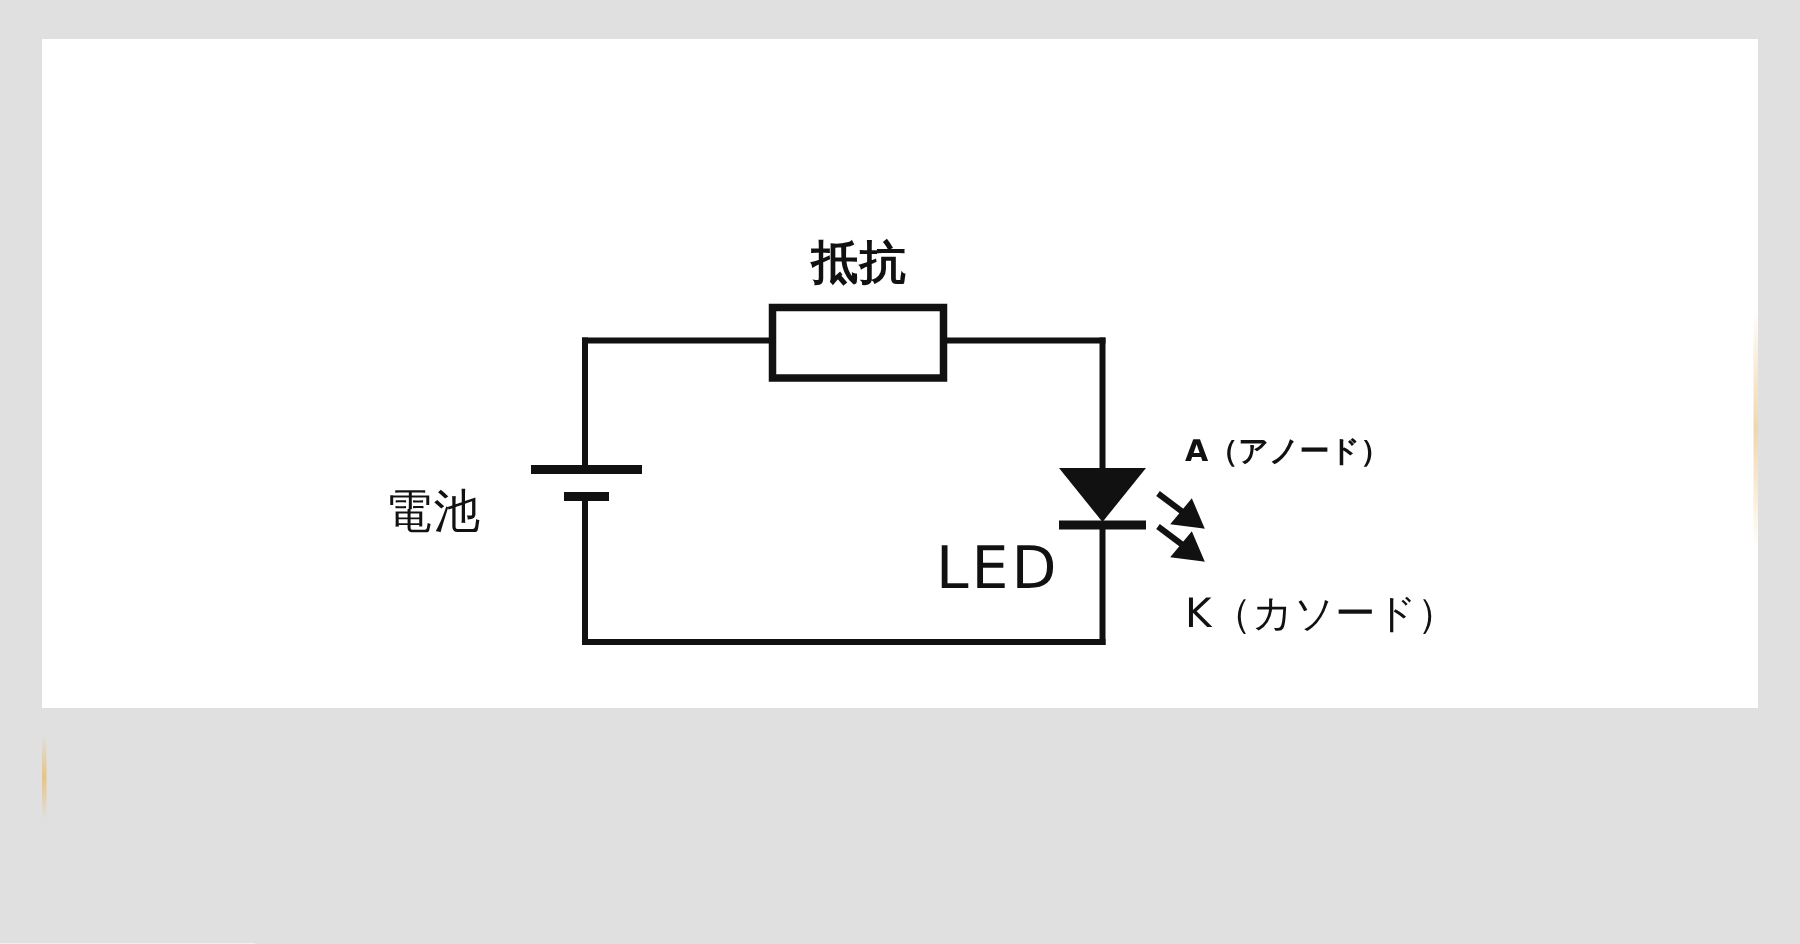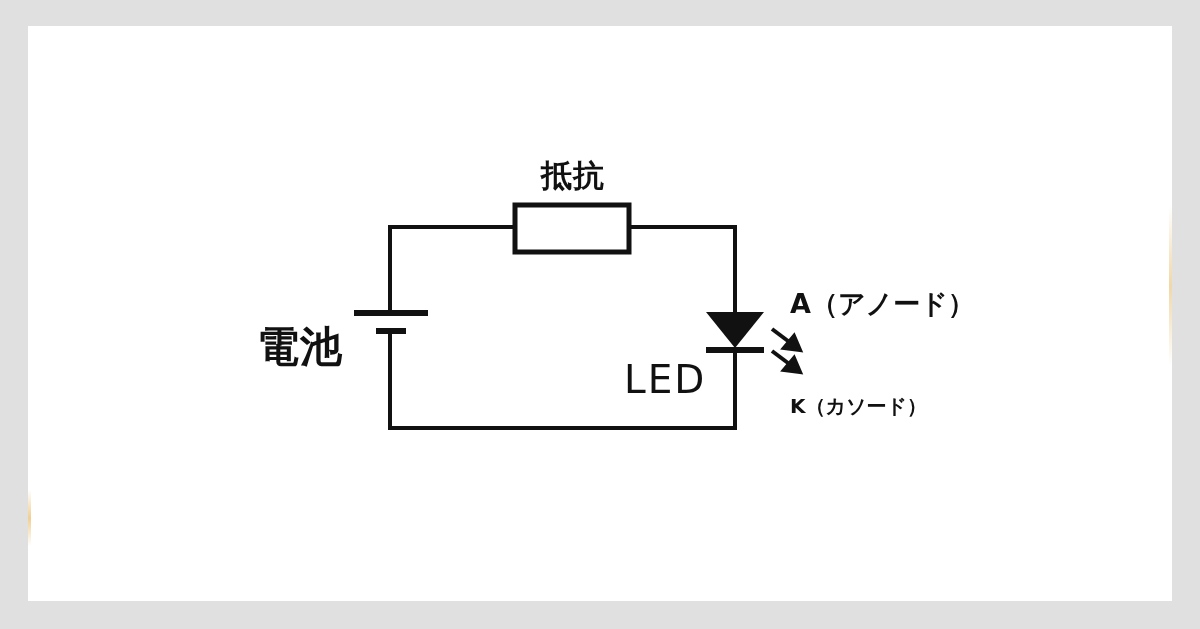--- a/index.html
+++ b/index.html
@@ -16,21 +16,21 @@
   #page {
     position: relative;
     width: 1200px;
     height: 629px;
   }
   #card {
     position: absolute;
     left: 28px;
     top: 26px;
     width: 1144px;
-    height: 575px;
+    height: 446px;
     background: #ffffff;
   }
   .edge-streak {
     position: absolute;
     width: 3px;
     border-radius: 2px;
     opacity: 0.65;
   }
   #streak-left {
     left: 0px;
@@ -60,42 +60,42 @@
   #label-resistor {
     left: 513px;
     top: 134px;
     font-size: 31px;
     font-weight: bold;
     letter-spacing: 1px;
   }
   #label-battery {
     left: 229px;
     top: 300px;
-    font-size: 42px;
-    font-weight: bold;
+    font-size: 31px;
+    font-weight: normal;
     letter-spacing: 1px;
   }
   #label-led {
     left: 596px;
     top: 334px;
     font-size: 39px;
     letter-spacing: 2px;
   }
   #label-anode {
     left: 762px;
     top: 264px;
-    font-size: 27px;
+    font-size: 20px;
     font-weight: bold;
     letter-spacing: 0px;
   }
   #label-cathode {
     left: 762px;
     top: 370px;
-    font-size: 20px;
-    font-weight: bold;
+    font-size: 27px;
+    font-weight: normal;
     letter-spacing: 0px;
   }
 </style>
 </head>
 <body>
 
 <div id="page">
 
   <div id="card">
 

